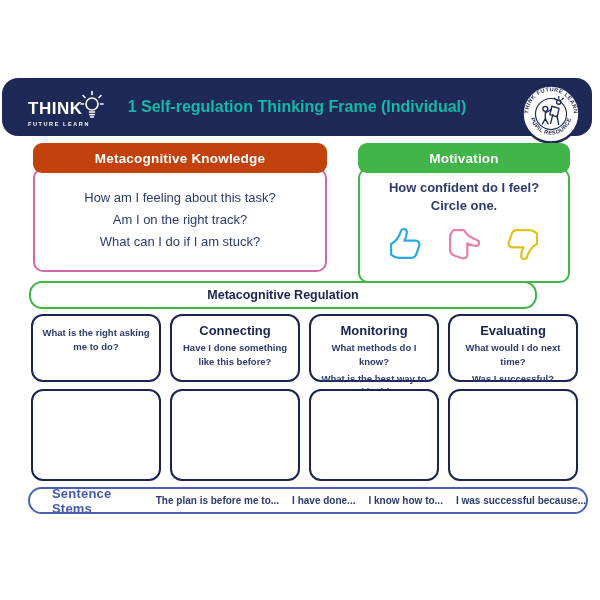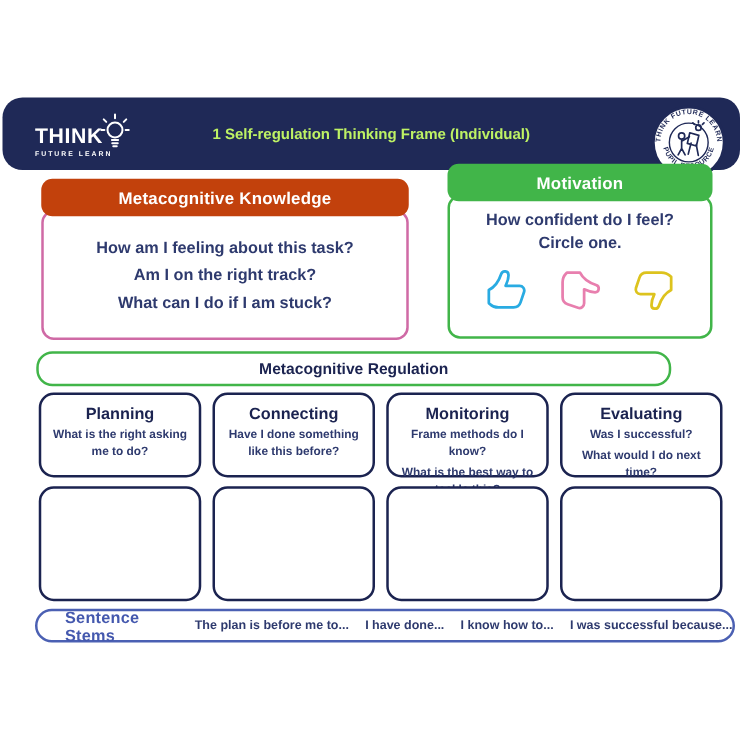--- a/index.html
+++ b/index.html
@@ -9,39 +9,39 @@
   
   .topbar{position:absolute;left:2px;top:78px;width:590px;height:58px;
           background:#1f2957;border-radius:16px;}
   .logo{position:absolute;left:26px;top:10px;color:#ffffff;line-height:1;}
   .logo-row{display:flex;align-items:flex-start;}
   .logo-brand{font-size:17px;font-weight:bold;letter-spacing:.5px;margin-top:12px;}
   .logo-bulb{margin-left:-3px;}
   .logo-tag{display:block;font-size:5.5px;font-weight:bold;letter-spacing:1.6px;margin-top:2px;}
   .bar-title{position:absolute;left:0;top:0;width:100%;height:100%;margin:0;
              display:flex;align-items:center;justify-content:center;
-             color:#bef264;font-size:12px;font-weight:bold;}
+             color:#14b8a6;font-size:16px;font-weight:bold;}
   .badge{position:absolute;left:519px;top:6px;width:60px;height:60px;}
   .badge text{fill:#1f2957;font-size:5.4px;font-weight:bold;letter-spacing:.45px;
               font-family:"Liberation Sans",sans-serif;}
 
   
   .pillbox{position:absolute;}
   .box-head{position:relative;z-index:3;height:30px;border-radius:9px;
             display:flex;align-items:center;justify-content:center;
             color:#ffffff;font-size:13.5px;font-weight:bold;letter-spacing:.2px;}
   .box-body{position:relative;z-index:2;margin-top:-5px;background:#ffffff;
             border-radius:10px;box-sizing:border-box;
             display:flex;flex-direction:column;align-items:center;justify-content:center;}
   .knowledge{left:33px;top:143px;width:294px;}
   .knowledge .box-head{background:#c2410c;}
   .knowledge .box-body{border:2.5px solid #cf6aa5;height:104px;}
-  .q-line{font-size:13px;font-weight:700;color:#2e3a6e;line-height:1.7;text-align:center;}
+  .q-line{font-size:13px;font-weight:400;color:#2e3a6e;line-height:1.7;text-align:center;}
 
-  .motivation{left:358px;top:131px;width:212px;z-index:2;}
+  .motivation{left:358px;top:143px;width:212px;z-index:2;}
   .motivation .box-head{background:#41b549;}
   .motivation .box-body{border:2.5px solid #41b549;height:115px;justify-content:flex-start;}
   .mot-prompt{width:168px;margin-top:9px;font-size:13px;font-weight:700;color:#2e3a6e;
               line-height:1.35;text-align:center;}
   .thumb-row{display:flex;gap:13px;margin-top:8px;align-items:center;}
   .thumb-row svg{display:block;}
 
   
   .banner{position:absolute;left:29px;top:281px;width:508px;height:28px;z-index:1;
           background:#ffffff;border:2.5px solid #41b549;border-radius:13px;
@@ -140,38 +140,37 @@
           <path transform="rotate(180 30 30)" d="M11 30 C17 27 22 20 24.5 12.5 C26 8 32.5 9 32.5 13.5 C32.5 18 30.5 23 29.3 25.5 L44.5 25.5 C48 25.5 50.5 28.8 49.4 32.2 L45.6 43.5 C44.5 46.8 41.5 49 38 49 L21.5 49 C18 49 14.5 47.6 12 45.2 L11 44.3 Z" fill="none" stroke-width="3" stroke-linejoin="round" stroke-linecap="round" stroke="#ddc31e"></path>
         </svg>
       </div>
     </div>
   </section>
 
   <div class="banner">Metacognitive Regulation</div>
 
   <div class="cols">
     <div class="col-box">
-      <div class="col-title">Planning</div>
       <div class="col-q">What is the right asking me to do?</div>
 
     </div>
     <div class="col-box">
       <div class="col-title">Connecting</div>
       <div class="col-q">Have I done something like this before?</div>
 
     </div>
     <div class="col-box">
       <div class="col-title">Monitoring</div>
-      <div class="col-q">Frame methods do I know?</div>
+      <div class="col-q">What methods do I know?</div>
       <div class="col-q">What is the best way to tackle this?</div>
     </div>
     <div class="col-box">
       <div class="col-title">Evaluating</div>
+      <div class="col-q">What would I do next time?</div>
       <div class="col-q">Was I successful?</div>
-      <div class="col-q">What would I do next time?</div>
     </div>
   </div>
 
   <div class="empties">
     <div class="empty-box"></div>
     <div class="empty-box"></div>
     <div class="empty-box"></div>
     <div class="empty-box"></div>
   </div>
 

